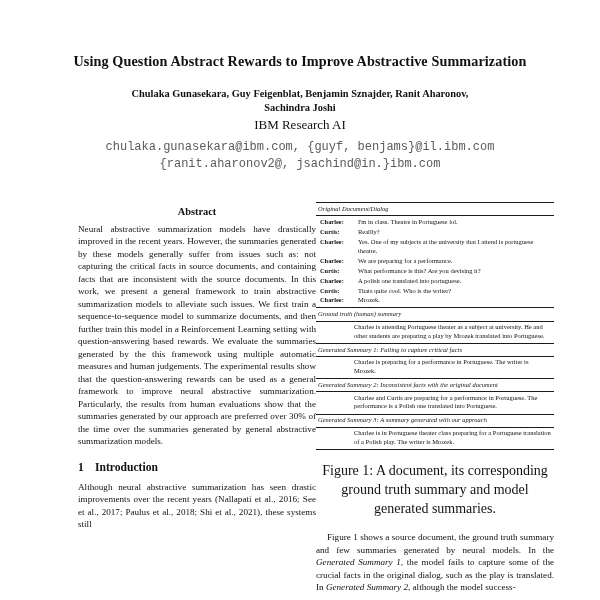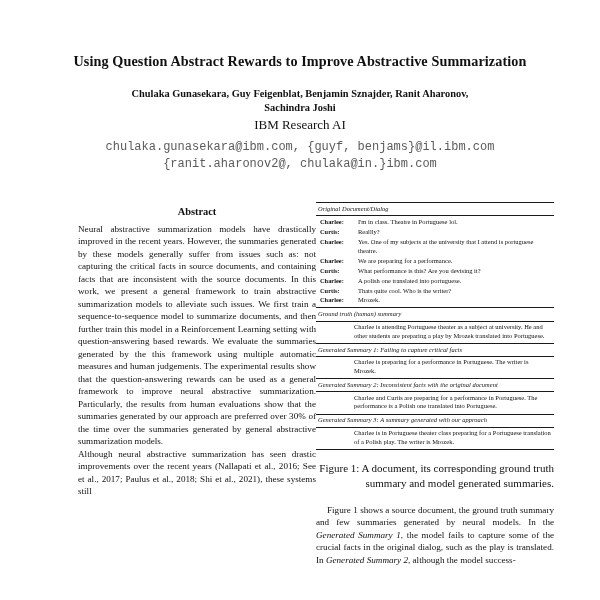--- a/index.html
+++ b/index.html
@@ -133,50 +133,53 @@
   }
   td.summary-cell {
     vertical-align: top;
     padding: 1.6px 3px 2.6px 0;
   }
   .pad-left { padding-left: 38px !important; }
   .dialog-first td { padding-top: 2.2px; }
   .dialog-last  td { padding-bottom: 2.4px; }
 
   .caption {
-    font-size: 11px;
+    font-size: 14px;
     line-height: 1.36;
-    text-align: right;
+    text-align: center;
     margin: 11px 0 0 0;
   }
 
   em.it { font-style: italic; }
 </style>
 </head>
 <body>
 
 <div class="page">
 
   <div class="titleblock">
     <h1 class="paper-title">Using Question Abstract Rewards to Improve Abstractive Summarization</h1>
     <div class="authors" style="white-space: pre-line;">Chulaka Gunasekara, Guy Feigenblat, Benjamin Sznajder, Ranit Aharonov,
 Sachindra Joshi</div>
     <div class="affiliation">IBM Research AI</div>
     <div class="emails">
       <div>chulaka.gunasekara@ibm.com, {guyf, benjams}@il.ibm.com</div>
-      <div>{ranit.aharonov2@, chulaka@in.}ibm.com</div>
+      <div>{ranit.aharonov2@, jsachind@in.}ibm.com</div>
     </div>
   </div>
 
   <div class="columns">
 
     <div class="col col-left">
       <div class="section-head">Abstract</div>
       <p class="body">Neural abstractive summarization models have drastically improved in the recent years. However, the summaries generated by these models generally suffer from issues such as: not capturing the critical facts in source documents, and containing facts that are inconsistent with the source documents. In this work, we present a general framework to train abstractive summarization models to alleviate such issues. We first train a sequence-to-sequence model to summarize documents, and then further train this model in a Reinforcement Learning setting with question-answering based rewards. We evaluate the summaries generated by the this framework using multiple automatic measures and human judgements. The experimental results show that the question-answering rewards can be used as a general framework to improve neural abstractive summarization. Particularly, the results from human evaluations show that the summaries generated by our approach are preferred over 30% of the time over the summaries generated by general abstractive summarization models.</p>
 
+      <div class="numbered-head">
+        <span class="num">1</span><span>Introduction</span>
+      </div>
       <p class="body">Although neural abstractive summarization has seen drastic improvements over the recent years (Nallapati et al., 2016; See et al., 2017; Paulus et al., 2018; Shi et al., 2021), these systems still</p>
     </div>
 
     <div class="col col-right">
 
       <div class="figure">
         <table class="ftable">
           <tbody>
 
             <tr class="sec-label rule-top">

